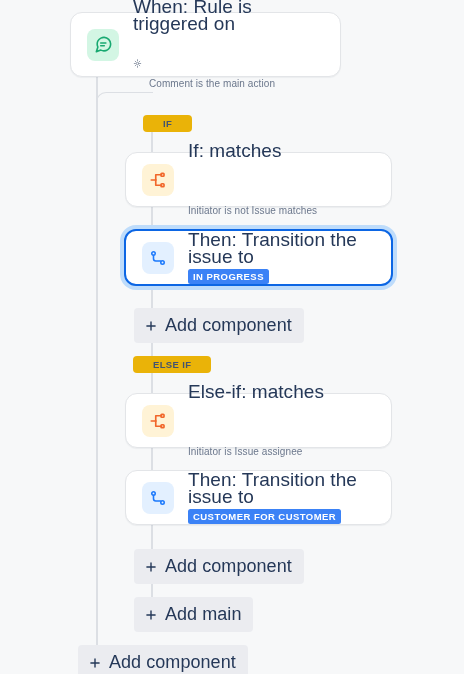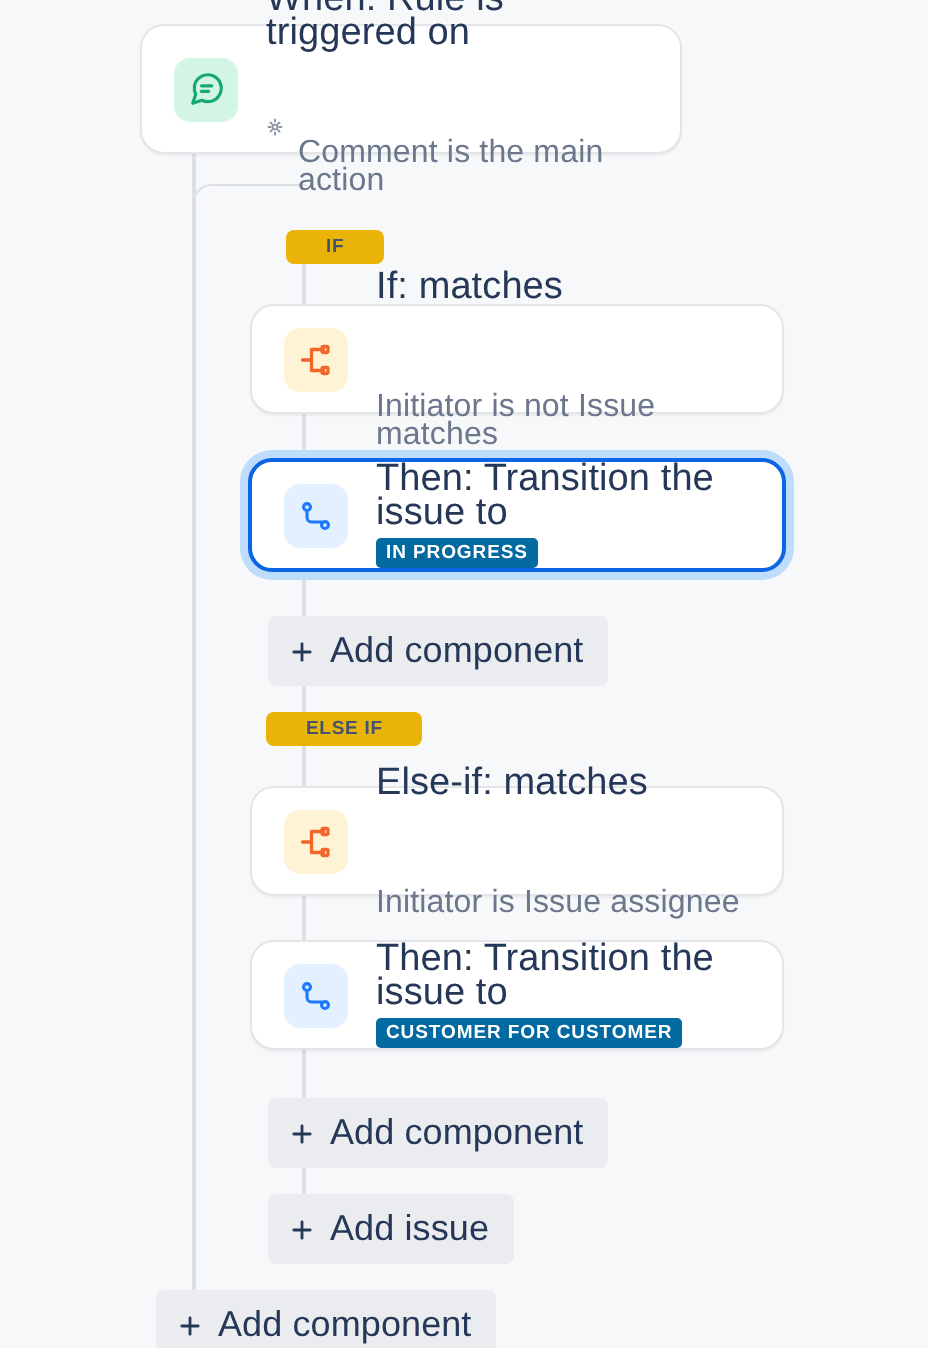--- a/index.html
+++ b/index.html
@@ -82,31 +82,31 @@
     display: flex;
     align-items: center;
     margin-top: 3px;
   }
   .sub-gear {
     margin-right: 7px;
     display: inline-flex;
     align-items: center;
   }
   .card-sub {
-    font-size: 16px;
+    font-size: 10px;
     line-height: 14px;
     color: #6B778C;
     letter-spacing: 0.08px;
     margin-top: 42px;
   }
 
   .status-badge {
     display: inline-block;
     margin-top: 4px;
-    background: #0369a1;
+    background: #3b82f6;
     color: #FFFFFF;
     font-size: 9.5px;
     font-weight: bold;
     letter-spacing: 0.45px;
     padding: 2px 5px 2px 5px;
     border-radius: 2.5px;
     line-height: 11px;
     align-self: flex-start;
   }
 
@@ -268,21 +268,21 @@
     <span class="add-label">Add component</span>
   </button>
 
   <button class="add-btn" style="left:134px; top:597px;">
     <span class="plus">
       <svg width="14" height="14" viewBox="0 0 24 24" fill="none" stroke="#253858" stroke-width="2.4" stroke-linecap="round">
         <line x1="12" y1="5" x2="12" y2="19"></line>
         <line x1="5" y1="12" x2="19" y2="12"></line>
       </svg>
     </span>
-    <span class="add-label">Add issue</span>
+    <span class="add-label">Add main</span>
   </button>
 
   <button class="add-btn" style="left:78px; top:645px;">
     <span class="plus">
       <svg width="14" height="14" viewBox="0 0 24 24" fill="none" stroke="#253858" stroke-width="2.4" stroke-linecap="round">
         <line x1="12" y1="5" x2="12" y2="19"></line>
         <line x1="5" y1="12" x2="19" y2="12"></line>
       </svg>
     </span>
     <span class="add-label">Add component</span>

